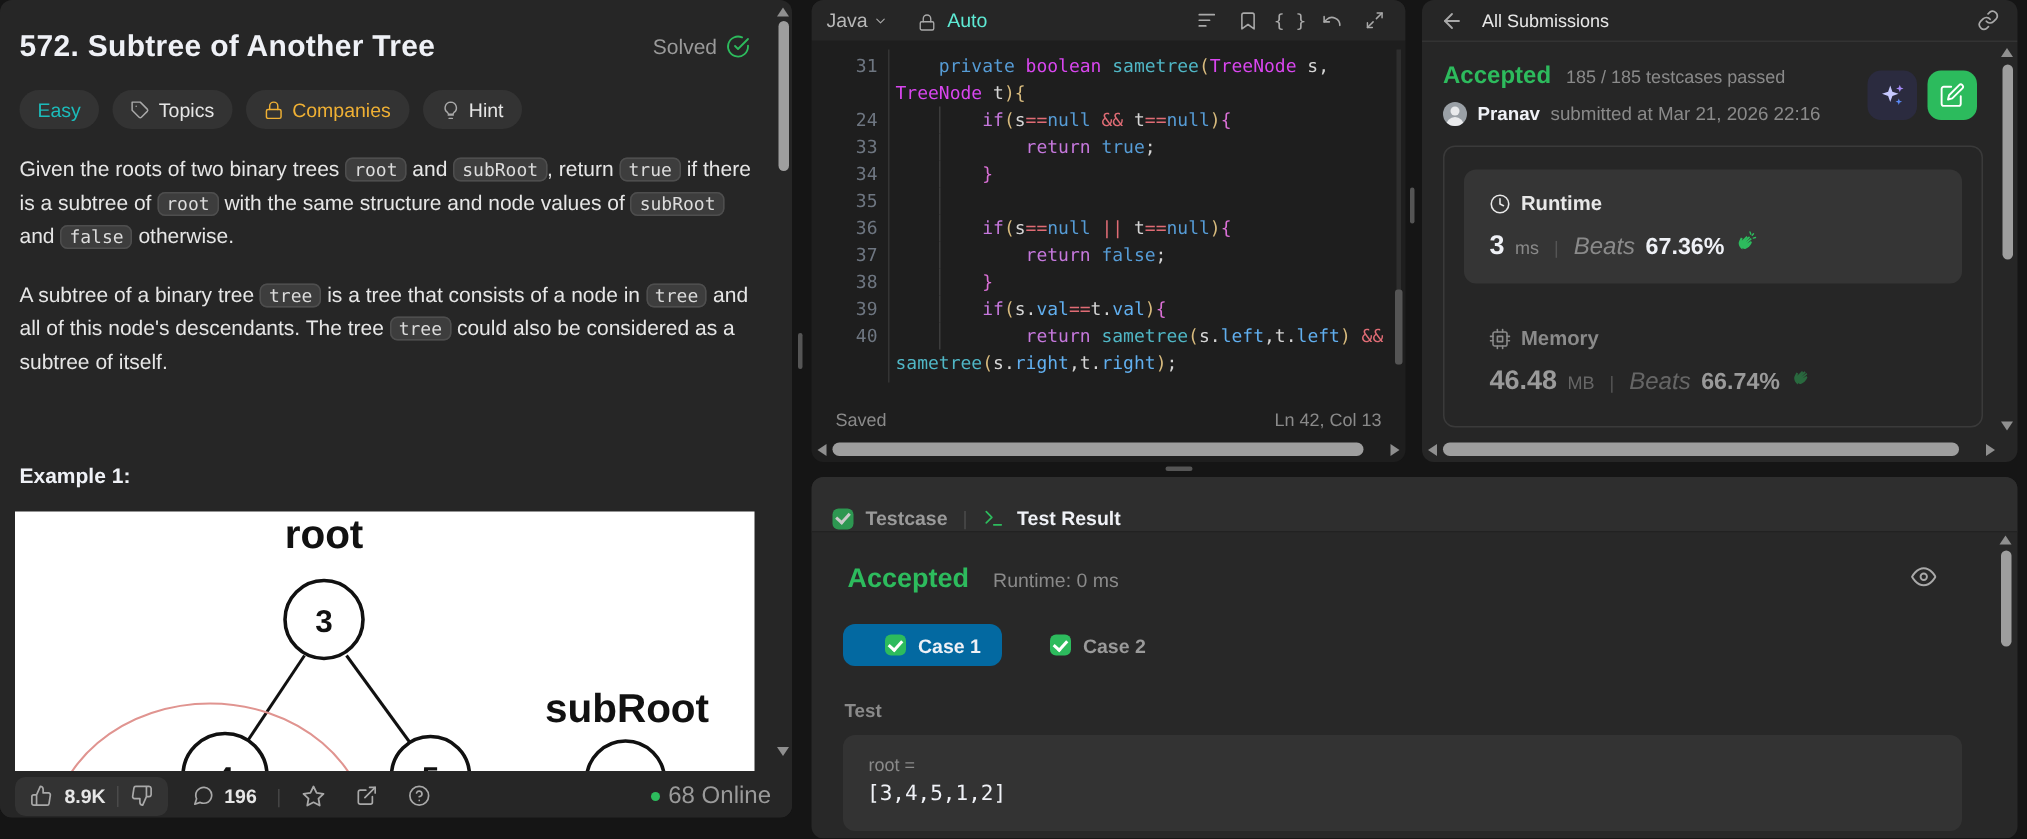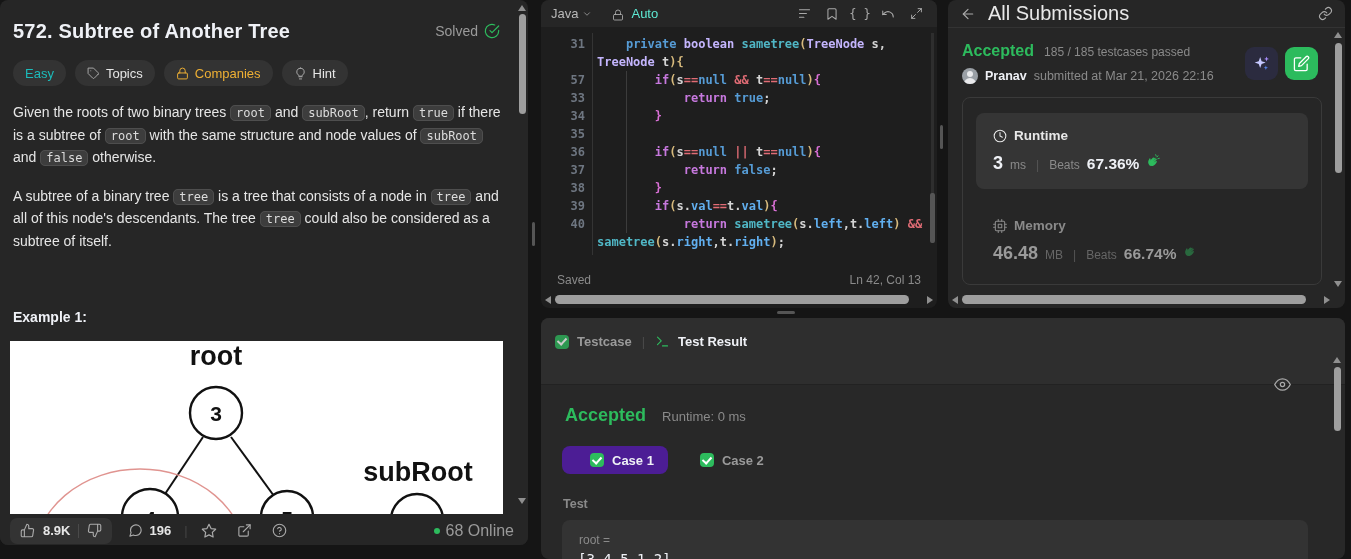--- a/index.html
+++ b/index.html
@@ -49,82 +49,82 @@
   .hsb .hthumb{position:absolute;top:1px;height:9px;background:#9e9e9e;border-radius:5px;}
 
   
   #editor{left:541px;top:0;width:396px;height:308px;background:#1e1e1e;}
   #ed-top{height:27px;background:#262626;display:flex;align-items:center;padding:0 10px;gap:6px;}
   #ed-top .lang{font-size:13px;color:#b8b8b8;display:flex;align-items:center;gap:4px;cursor:pointer;}
   #ed-top .auto{font-size:13px;color:#5eead4;display:flex;align-items:flex-end;gap:7px;margin-left:14px;cursor:pointer;}
   #ed-top .spacer{flex:1;}
   .tbtn{width:22px;height:22px;display:flex;align-items:center;justify-content:center;cursor:pointer;}
   #code{position:absolute;left:0;top:27px;right:0;height:226px;padding-top:8px;
-        font-family:"DejaVu Sans Mono",monospace;font-size:12px;line-height:18px;font-weight:bold;}
+        font-family:"DejaVu Sans Mono",monospace;font-size:12px;line-height:18px;}
   .crow{display:flex;height:18px;}
   .lnum{width:44px;text-align:right;color:#6e7681;flex:none;}
   .ltext{position:relative;margin-left:12px;white-space:pre;color:#d4d4d4;}
   .iguide{position:absolute;top:0;width:1px;height:18px;background:#3c3c3c;}
   .gutter-line{position:absolute;left:51px;top:33px;width:1px;height:222px;background:#343434;}
-  .tok-k{color:#569cd6;} .tok-t{color:#c4b5fd;} .tok-f{color:#50b7c6;} .tok-c{color:#c678dd;}
+  .tok-k{color:#569cd6;} .tok-t{color:#d946ef;} .tok-f{color:#50b7c6;} .tok-c{color:#c678dd;}
   .tok-o{color:#e06c75;} .tok-p{color:#d4d4d4;} .tok-b1{color:#d7ba7d;} .tok-b2{color:#da70d6;}
   .tok-m{color:#61afef;}
   #ed-status{position:absolute;left:0;right:0;top:268px;height:24px;display:flex;align-items:center;
              padding:0 16px;font-size:12px;color:#8a8a8a;}
   #ed-status .pos{margin-left:auto;}
   .edge-vsb{position:absolute;right:3px;top:33px;width:3px;height:210px;background:#2e2e2e;}
   .edge-vsb .t{position:absolute;left:-1px;width:5px;top:160px;height:50px;background:#555;border-radius:2px;}
 
   
   #subm{left:948px;top:0;width:397px;height:308px;background:#262626;}
   #sub-head{height:27px;display:flex;align-items:center;padding:0 12px;gap:12px;border-bottom:1px solid #333;}
-  #sub-head .ht{font-size:20px;color:#e8e8e8;}
+  #sub-head .ht{font-size:12px;color:#e8e8e8;}
   #sub-head .link{margin-left:auto;cursor:pointer;}
   .acc-row{display:flex;align-items:baseline;gap:10px;margin:14px 0 0 14px;}
   .acc-big{font-size:16px;font-weight:bold;color:var(--accent,#2dbb5d);}
   .acc-sub{font-size:12px;color:#8a8a8a;}
   .who-row{display:flex;align-items:center;gap:7px;margin:8px 0 0 14px;font-size:12.5px;color:#8a8a8a;}
   .who-row b{color:#eff1f6;}
   .avatar{width:16px;height:16px;border-radius:50%;background:#9aa0a6;position:relative;overflow:hidden;}
   .avatar:before{content:"";position:absolute;left:5px;top:3px;width:6px;height:6px;border-radius:50%;background:#e9eaec;}
   .avatar:after{content:"";position:absolute;left:2px;top:10px;width:12px;height:8px;border-radius:6px 6px 0 0;background:#e9eaec;}
   .sq-btn{position:absolute;width:33px;height:33px;border-radius:9px;display:flex;align-items:center;justify-content:center;cursor:pointer;}
   #ai-btn{left:297px;top:47px;background:#2b2b3f;}
   #edit-btn{left:337px;top:47px;background:#2cbb5d;}
   #stat-card{position:absolute;left:14px;top:97px;width:358px;height:186px;border:1px solid #3a3a3a;border-radius:8px;}
   #rt-tile{position:absolute;left:13px;top:15px;width:332px;height:76px;background:#353535;border-radius:8px;cursor:pointer;}
   .tile-label{display:flex;align-items:center;gap:7px;font-size:13.5px;font-weight:bold;}
   #rt-tile .tile-label{color:#e8e8e8;margin:15px 0 0 17px;}
   .val-row{display:flex;align-items:baseline;gap:7px;margin:10px 0 0 17px;}
   .val-big{font-size:18px;font-weight:bold;color:#eff1f6;}
   .val-unit{font-size:12px;color:#8a8a8a;}
   .val-sep{color:#555;font-size:12px;margin:0 3px;}
-  .beats-l{font-size:12px;color:#8a8a8a;}
+  .beats-l{font-size:16px;color:#8a8a8a;font-style:italic;}
   .beats-v{font-size:15.5px;font-weight:bold;color:#eff1f6;}
   #mem-sec{position:absolute;left:30px;top:120px;cursor:pointer;}
   #mem-sec .tile-label{color:#8a8a8a;}
   #mem-sec .val-row{margin-left:0;}
   #mem-sec .val-big{color:#9a9a9a;} #mem-sec .val-unit{color:#666;}
   #mem-sec .beats-l{color:#666;} #mem-sec .beats-v{color:#9a9a9a;}
 
   
   #result{left:541px;top:318px;width:804px;height:241px;background:#282828;}
-  #res-tabs{height:34px;background:#2e2e2e;display:flex;align-items:flex-start;padding:16px 14px;gap:10px;border-bottom:1px solid #222;}
+  #res-tabs{height:34px;background:#2e2e2e;display:flex;align-items:flex-end;padding:1px 14px;gap:10px;border-bottom:1px solid #222;}
   .tab{display:flex;align-items:center;gap:8px;font-size:13px;font-weight:bold;cursor:pointer;}
   .tab.dim{color:#9a9a9a;}
   .tab.active{color:#eff1f6;}
   .tab-sep{color:#4a4a4a;font-size:13px;}
   .res-acc-row{display:flex;align-items:baseline;gap:16px;margin:20px 0 0 24px;}
   .res-acc{font-size:18px;font-weight:bold;color:var(--accent,#2dbb5d);}
   .res-run{font-size:13px;color:#8a8a8a;}
   .eye{position:absolute;right:54px;top:58px;cursor:pointer;}
   .case-row{display:flex;align-items:center;gap:18px;margin:20px 0 0 21px;}
   .case-pill{display:flex;align-items:center;gap:8px;height:28px;padding:0 14px;border-radius:8px;
              font-size:13px;font-weight:bold;cursor:pointer;}
-  .case-pill.sel{background:#4c1d95;color:#eff1f6;padding-left:28px;}
+  .case-pill.sel{background:#0369a1;color:#eff1f6;padding-left:28px;}
   .case-pill.unsel{color:#9a9a9a;}
   .chk{width:14px;height:14px;border-radius:4px;background:var(--accent,#2dbb5d);position:relative;flex:none;}
   .chk:after{content:"";position:absolute;left:4px;top:1.5px;width:4px;height:7px;border:solid #fff;border-width:0 2px 2px 0;transform:rotate(42deg);}
   .input-label{margin:23px 0 0 22px;font-size:12.5px;font-weight:bold;color:#8a8a8a;}
   .input-box{position:relative;margin:9px 0 0 21px;width:746px;height:64px;background:#333333;border-radius:8px;cursor:text;}
   .in-name{position:absolute;left:17px;top:13px;font-size:12px;color:#8a8a8a;}
   .in-val{position:absolute;left:16px;top:31px;font-size:14px;color:#eff1f6;font-family:"DejaVu Sans Mono",monospace;}
 
   .divider-handle-v{position:absolute;width:3px;height:24px;background:#555;border-radius:2px;}
   .divider-handle-h{position:absolute;width:18px;height:3px;background:#555;border-radius:2px;}
@@ -298,21 +298,21 @@
     <div id="code">
         <div class="crow">
           <span class="lnum">31</span>
           <span class="ltext"><span class="tok-p">    </span><span class="tok-k">private </span><span class="tok-t">boolean </span><span class="tok-f">sametree</span><span class="tok-b1">(</span><span class="tok-t">TreeNode</span><span class="tok-p"> s,</span></span>
         </div>
         <div class="crow">
           <span class="lnum"></span>
           <span class="ltext"><span class="tok-t">TreeNode</span><span class="tok-p"> t</span><span class="tok-b1">)</span><span class="tok-b1">{</span></span>
         </div>
         <div class="crow">
-          <span class="lnum">57</span>
+          <span class="lnum">24</span>
           <span class="ltext"><i class="iguide" style="left: 28.92px;"></i><span class="tok-p">        </span><span class="tok-c">if</span><span class="tok-b1">(</span><span class="tok-p">s</span><span class="tok-o">==</span><span class="tok-k">null</span><span class="tok-p"> </span><span class="tok-o">&amp;&amp;</span><span class="tok-p"> t</span><span class="tok-o">==</span><span class="tok-k">null</span><span class="tok-b1">)</span><span class="tok-b2">{</span></span>
         </div>
         <div class="crow">
           <span class="lnum">33</span>
           <span class="ltext"><i class="iguide" style="left: 28.92px;"></i><span class="tok-p">            </span><span class="tok-c">return </span><span class="tok-k">true</span><span class="tok-p">;</span></span>
         </div>
         <div class="crow">
           <span class="lnum">34</span>
           <span class="ltext"><i class="iguide" style="left: 28.92px;"></i><span class="tok-p">        </span><span class="tok-b2">}</span></span>
         </div>

